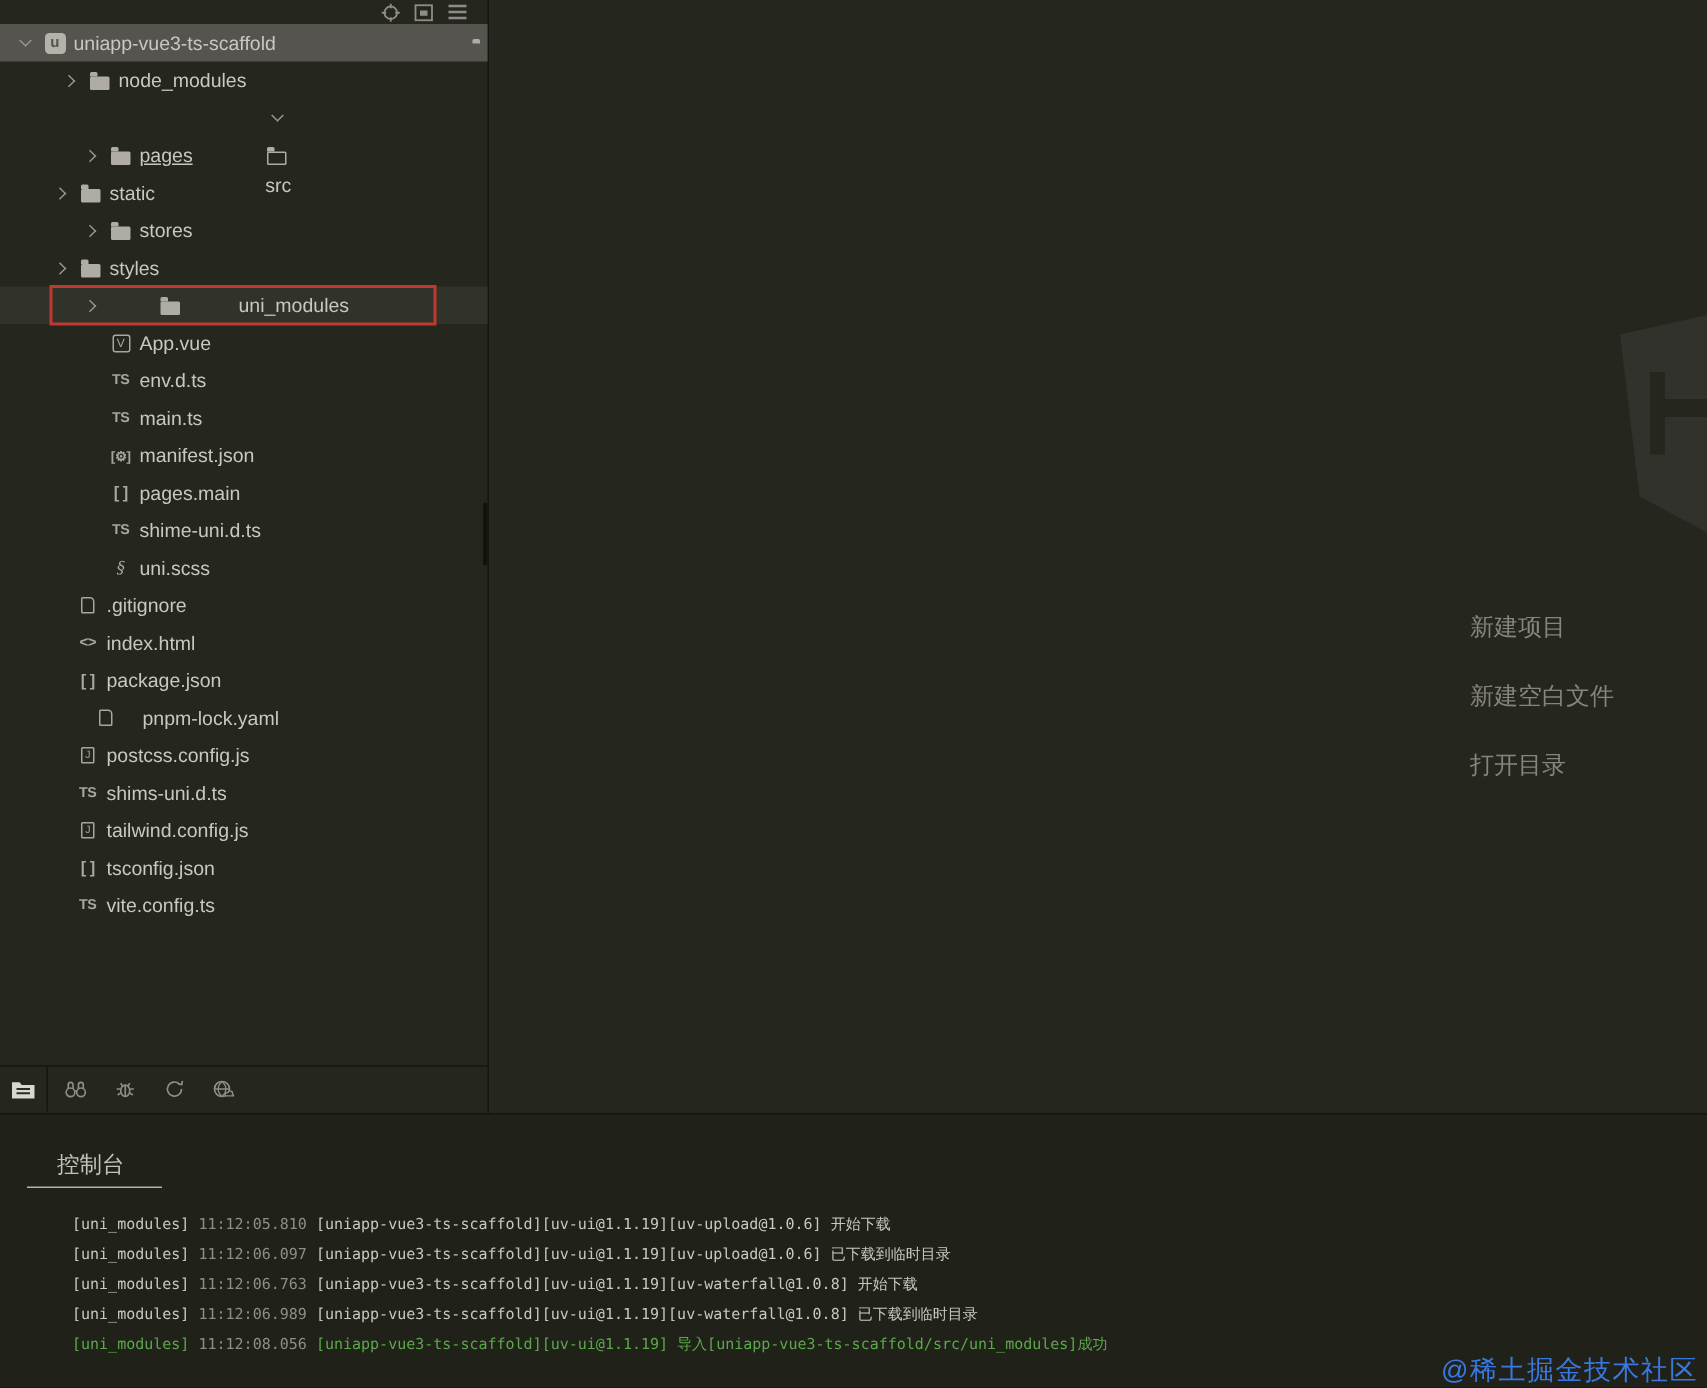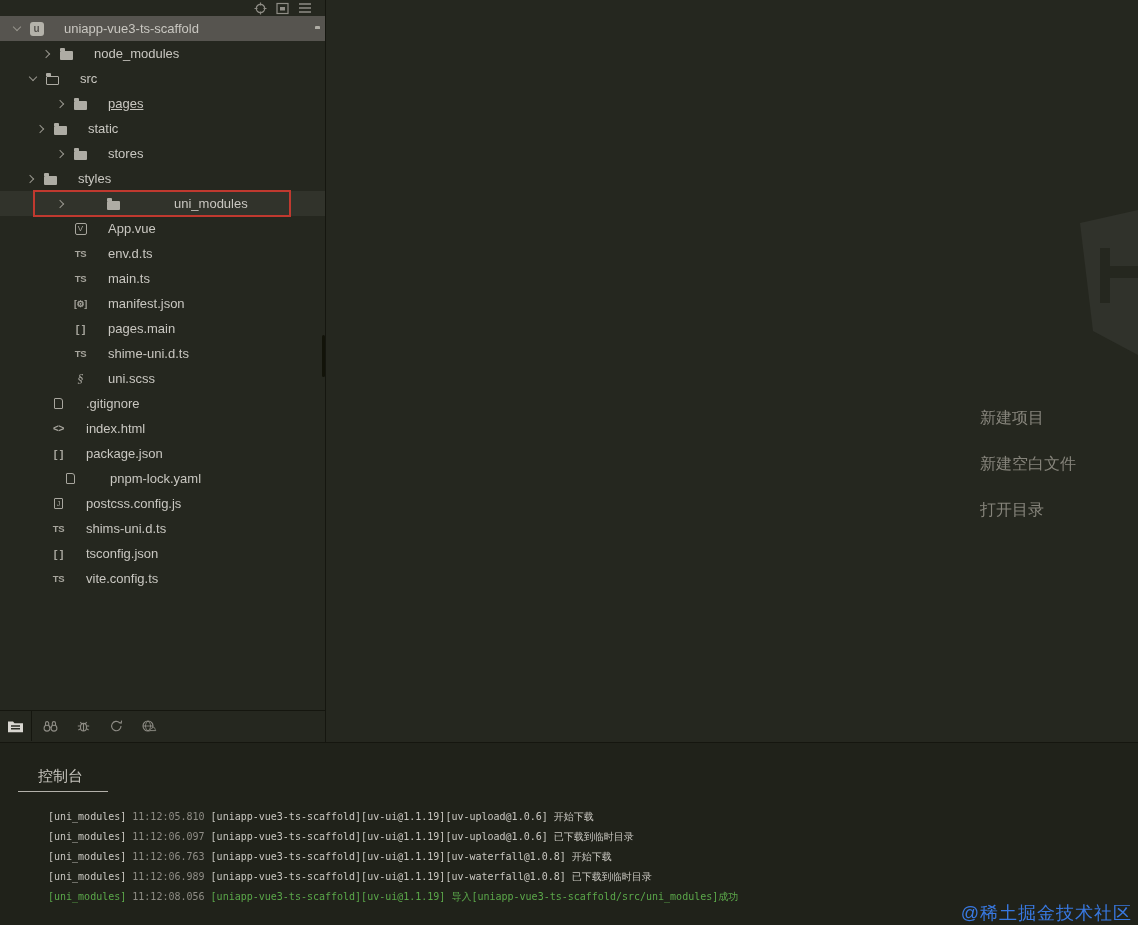--- a/index.html
+++ b/index.html
@@ -15,21 +15,21 @@
   .tree-row{height:25px;display:flex;align-items:center;font-size:13px;color:#c9c7c1;
             position:relative;box-sizing:border-box;white-space:nowrap;}
   .tree-row.selected{background:#56544f;}
   .tree-row.hovered{background:#31332b;gap:33px;}
   .chev{width:18px;height:25px;display:inline-flex;align-items:center;justify-content:center;flex:none;}
   .chev.collapsed::before{content:"";width:5px;height:5px;border-right:1.5px solid #97958d;
       border-bottom:1.5px solid #97958d;transform:rotate(-45deg);margin-left:-2px;}
   .chev.expanded::before{content:"";width:5px;height:5px;border-right:1.5px solid #97958d;
       border-bottom:1.5px solid #97958d;transform:rotate(45deg);margin-top:-3px;}
   .fic{width:21px;height:25px;display:inline-flex;align-items:center;justify-content:center;flex:none;color:#a8a69e;}
-  .tlabel{margin-left:17px;}
+  .tlabel{margin-left:2px;}
   .trail{margin-left:auto;margin-right:10px;}
   .ic-folder{position:relative;width:13px;height:9px;background:#aeaca4;border-radius:1px;margin-top:3px;}
   .ic-folder::before{content:"";position:absolute;top:-3px;left:0;width:5px;height:3px;background:#aeaca4;border-radius:1px 1px 0 0;}
   .ic-folder-open{position:relative;width:13px;height:9px;border:1px solid #aeaca4;border-radius:1px;margin-top:3px;box-sizing:border-box;}
   .ic-folder-open::before{content:"";position:absolute;top:-4px;left:-1px;width:5px;height:3px;background:#aeaca4;border-radius:1px 1px 0 0;}
   .ic-proj{width:14px;height:14px;background:#b4b2aa;color:#56544f;border-radius:3px;font-size:10px;
            font-weight:bold;display:inline-flex;align-items:center;justify-content:center;}
   .ic-vue{width:12px;height:12px;border:1px solid #a8a69e;border-radius:2px;font-size:8px;box-sizing:border-box;
           display:inline-flex;align-items:center;justify-content:center;color:#a8a69e;}
   .txt-ic{font-size:9.5px;font-weight:bold;color:#a8a69e;letter-spacing:-0.3px;}
@@ -101,21 +101,21 @@
           <span class="tlabel">uniapp-vue3-ts-scaffold</span>
           <span class="trail"><span class="ic-folder"></span></span>
         </div>
         <div class="tree-row" style="padding-left: 38px;">
           <span class="chev collapsed"></span>
           <span class="fic">
             <span class="ic-folder"></span>
           </span>
           <span class="tlabel">node_modules</span>
         </div>
-        <div class="tree-row" style="padding-left: 24px;">
+        <div class="tree-row" style="padding-left: 44px; flex-direction: column;">
           <span class="chev expanded"></span>
           <span class="fic">
             <span class="ic-folder-open"></span>
           </span>
           <span class="tlabel">src</span>
         </div>
         <div class="tree-row" style="padding-left: 52px; text-decoration: underline;">
           <span class="chev collapsed"></span>
           <span class="fic">
             <span class="ic-folder"></span>
@@ -129,21 +129,21 @@
           </span>
           <span class="tlabel">static</span>
         </div>
         <div class="tree-row" style="padding-left: 52px;">
           <span class="chev collapsed"></span>
           <span class="fic">
             <span class="ic-folder"></span>
           </span>
           <span class="tlabel">stores</span>
         </div>
-        <div class="tree-row" style="padding-left: 22px;">
+        <div class="tree-row" style="padding-left: 32px;">
           <span class="chev collapsed"></span>
           <span class="fic">
             <span class="ic-folder"></span>
           </span>
           <span class="tlabel">styles</span>
         </div>
         <div class="tree-row hovered" style="padding-left: 52px;">
           <span class="chev collapsed"></span>
           <span class="fic">
             <span class="ic-folder"></span>
@@ -234,20 +234,27 @@
             <span class="ic-js">J</span>
           </span>
           <span class="tlabel">postcss.config.js</span>
         </div>
         <div class="tree-row" style="padding-left: 30px;">
           <span class="chev "></span>
           <span class="fic">
             <span class="txt-ic">TS</span>
           </span>
           <span class="tlabel">shims-uni.d.ts</span>
+        </div>
+        <div class="tree-row" style="padding-left: 30px;">
+          <span class="chev "></span>
+          <span class="fic">
+            <span class="ic-js">J</span>
+          </span>
+          <span class="tlabel">tailwind.config.js</span>
         </div>
         <div class="tree-row" style="padding-left: 30px;">
           <span class="chev "></span>
           <span class="fic">
             <span class="txt-ic" style="font-size: 11px;">[ ]</span>
           </span>
           <span class="tlabel">tsconfig.json</span>
         </div>
         <div class="tree-row" style="padding-left: 30px;">
           <span class="chev "></span>

